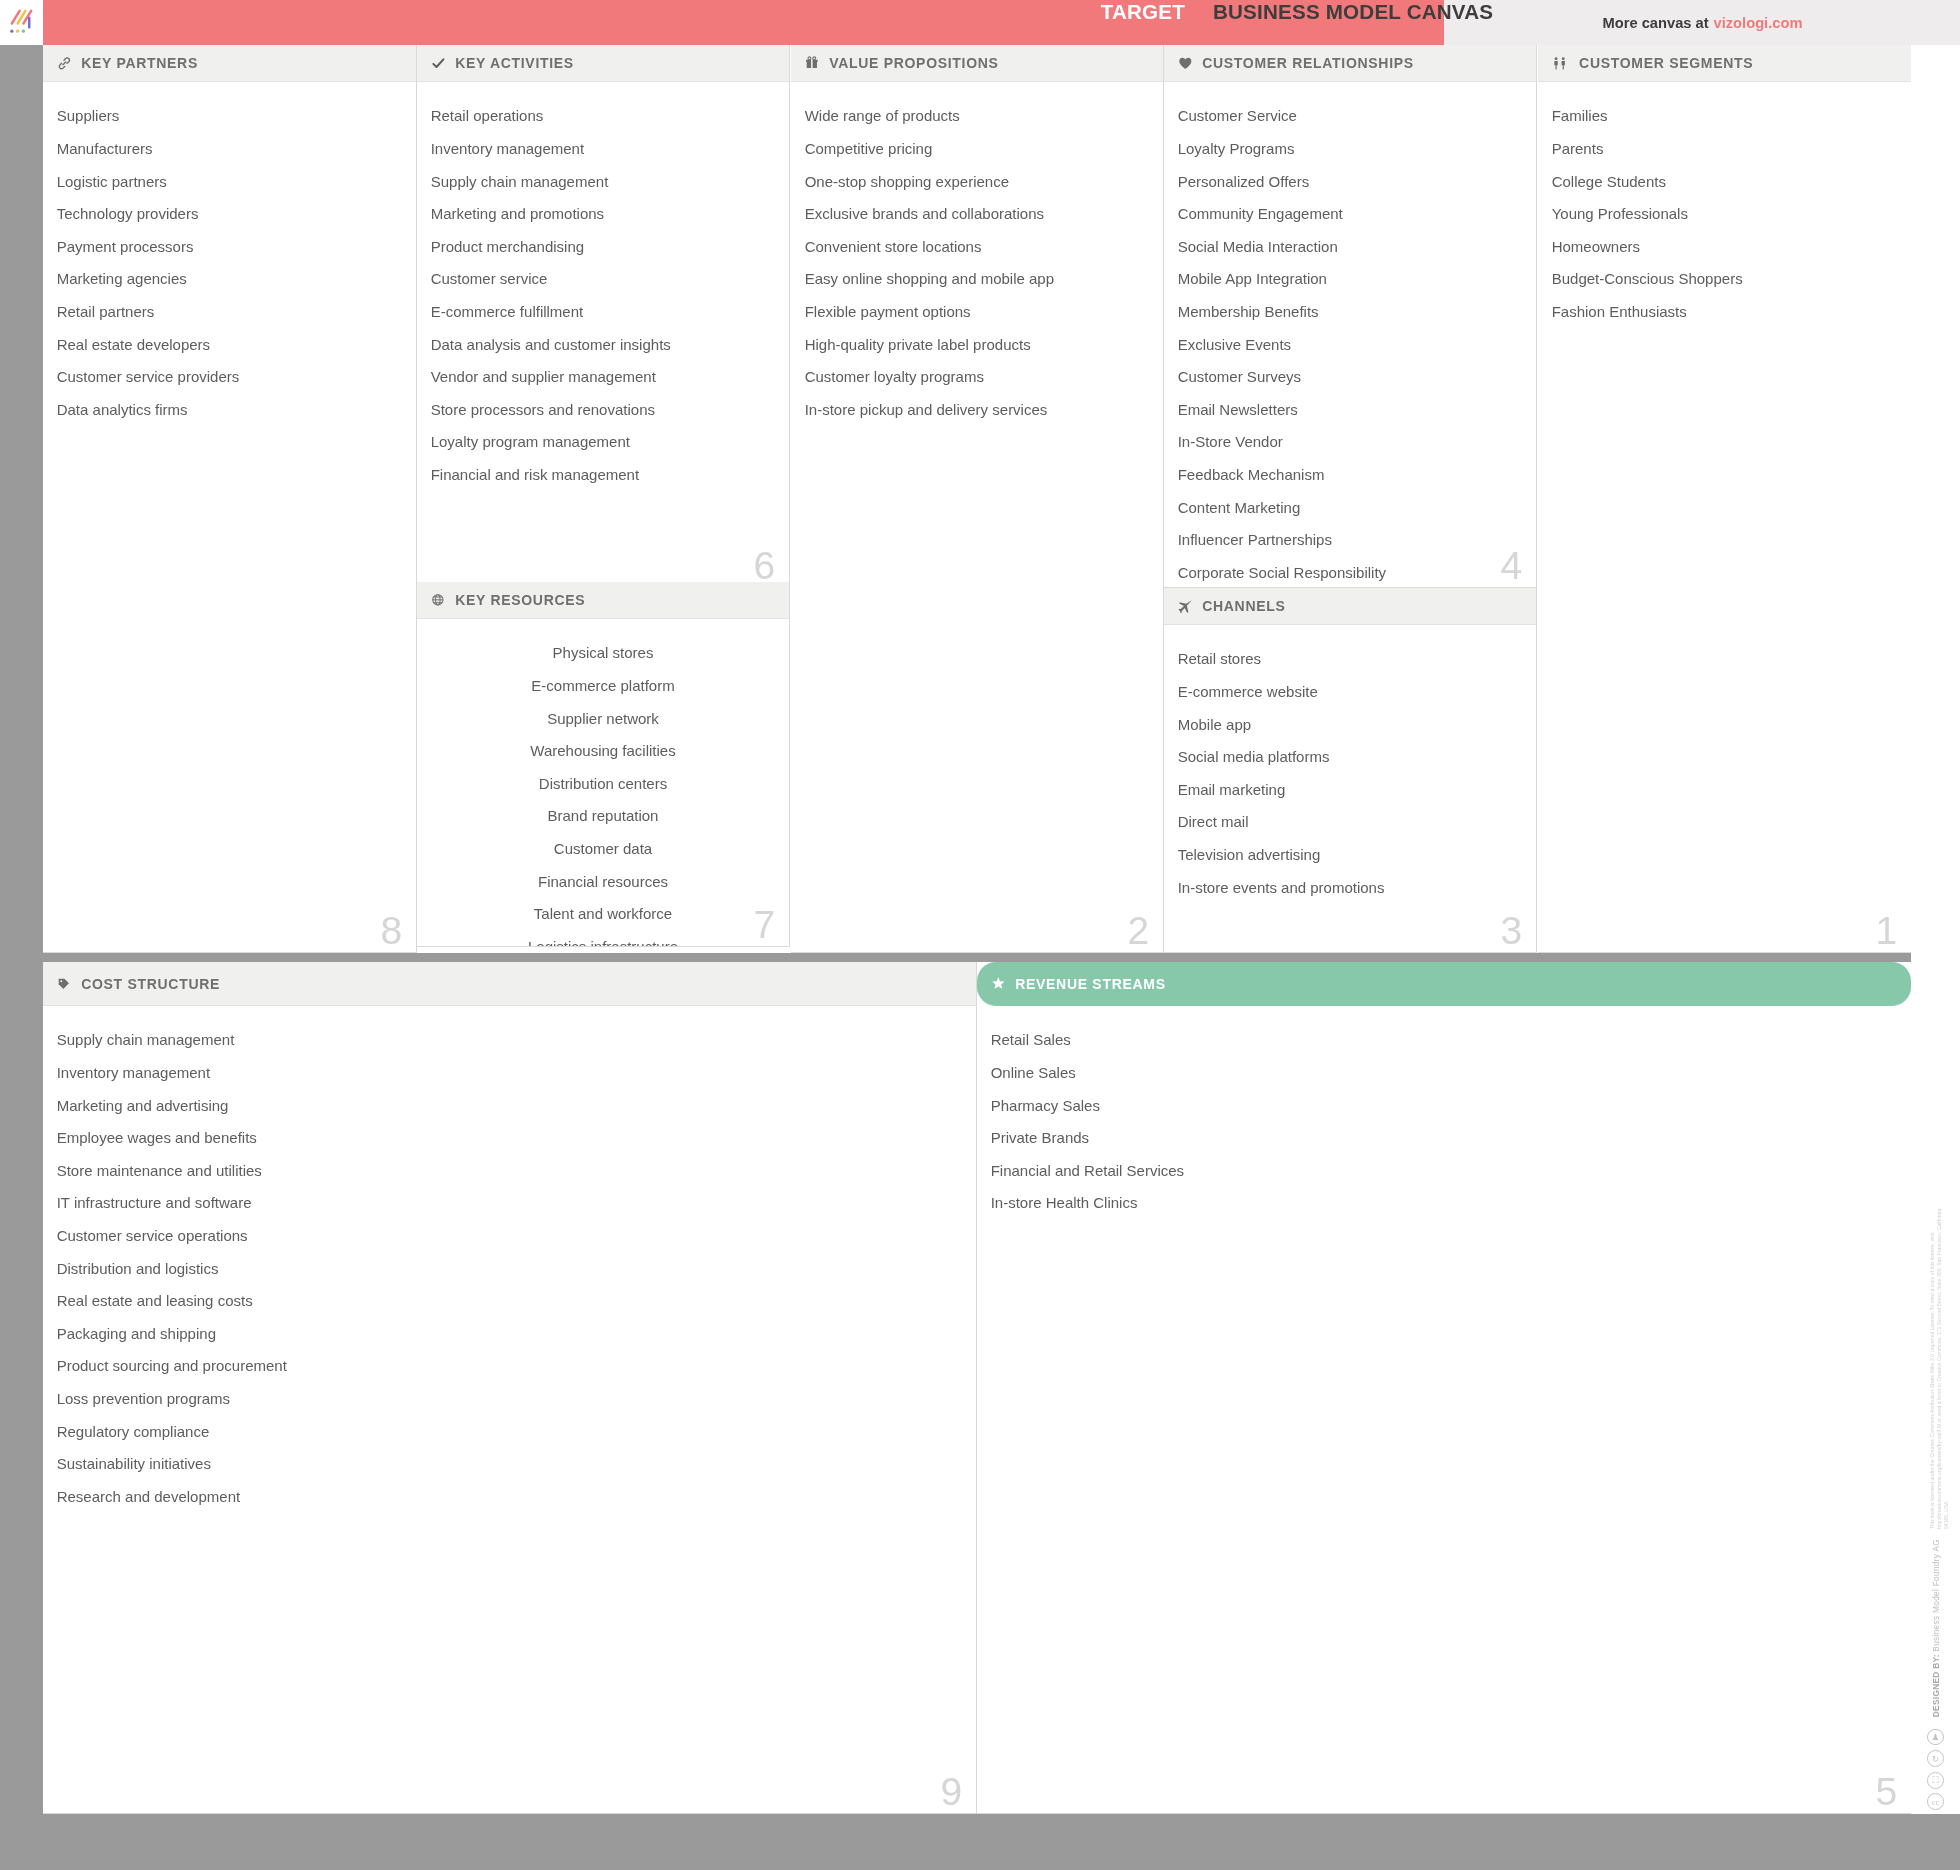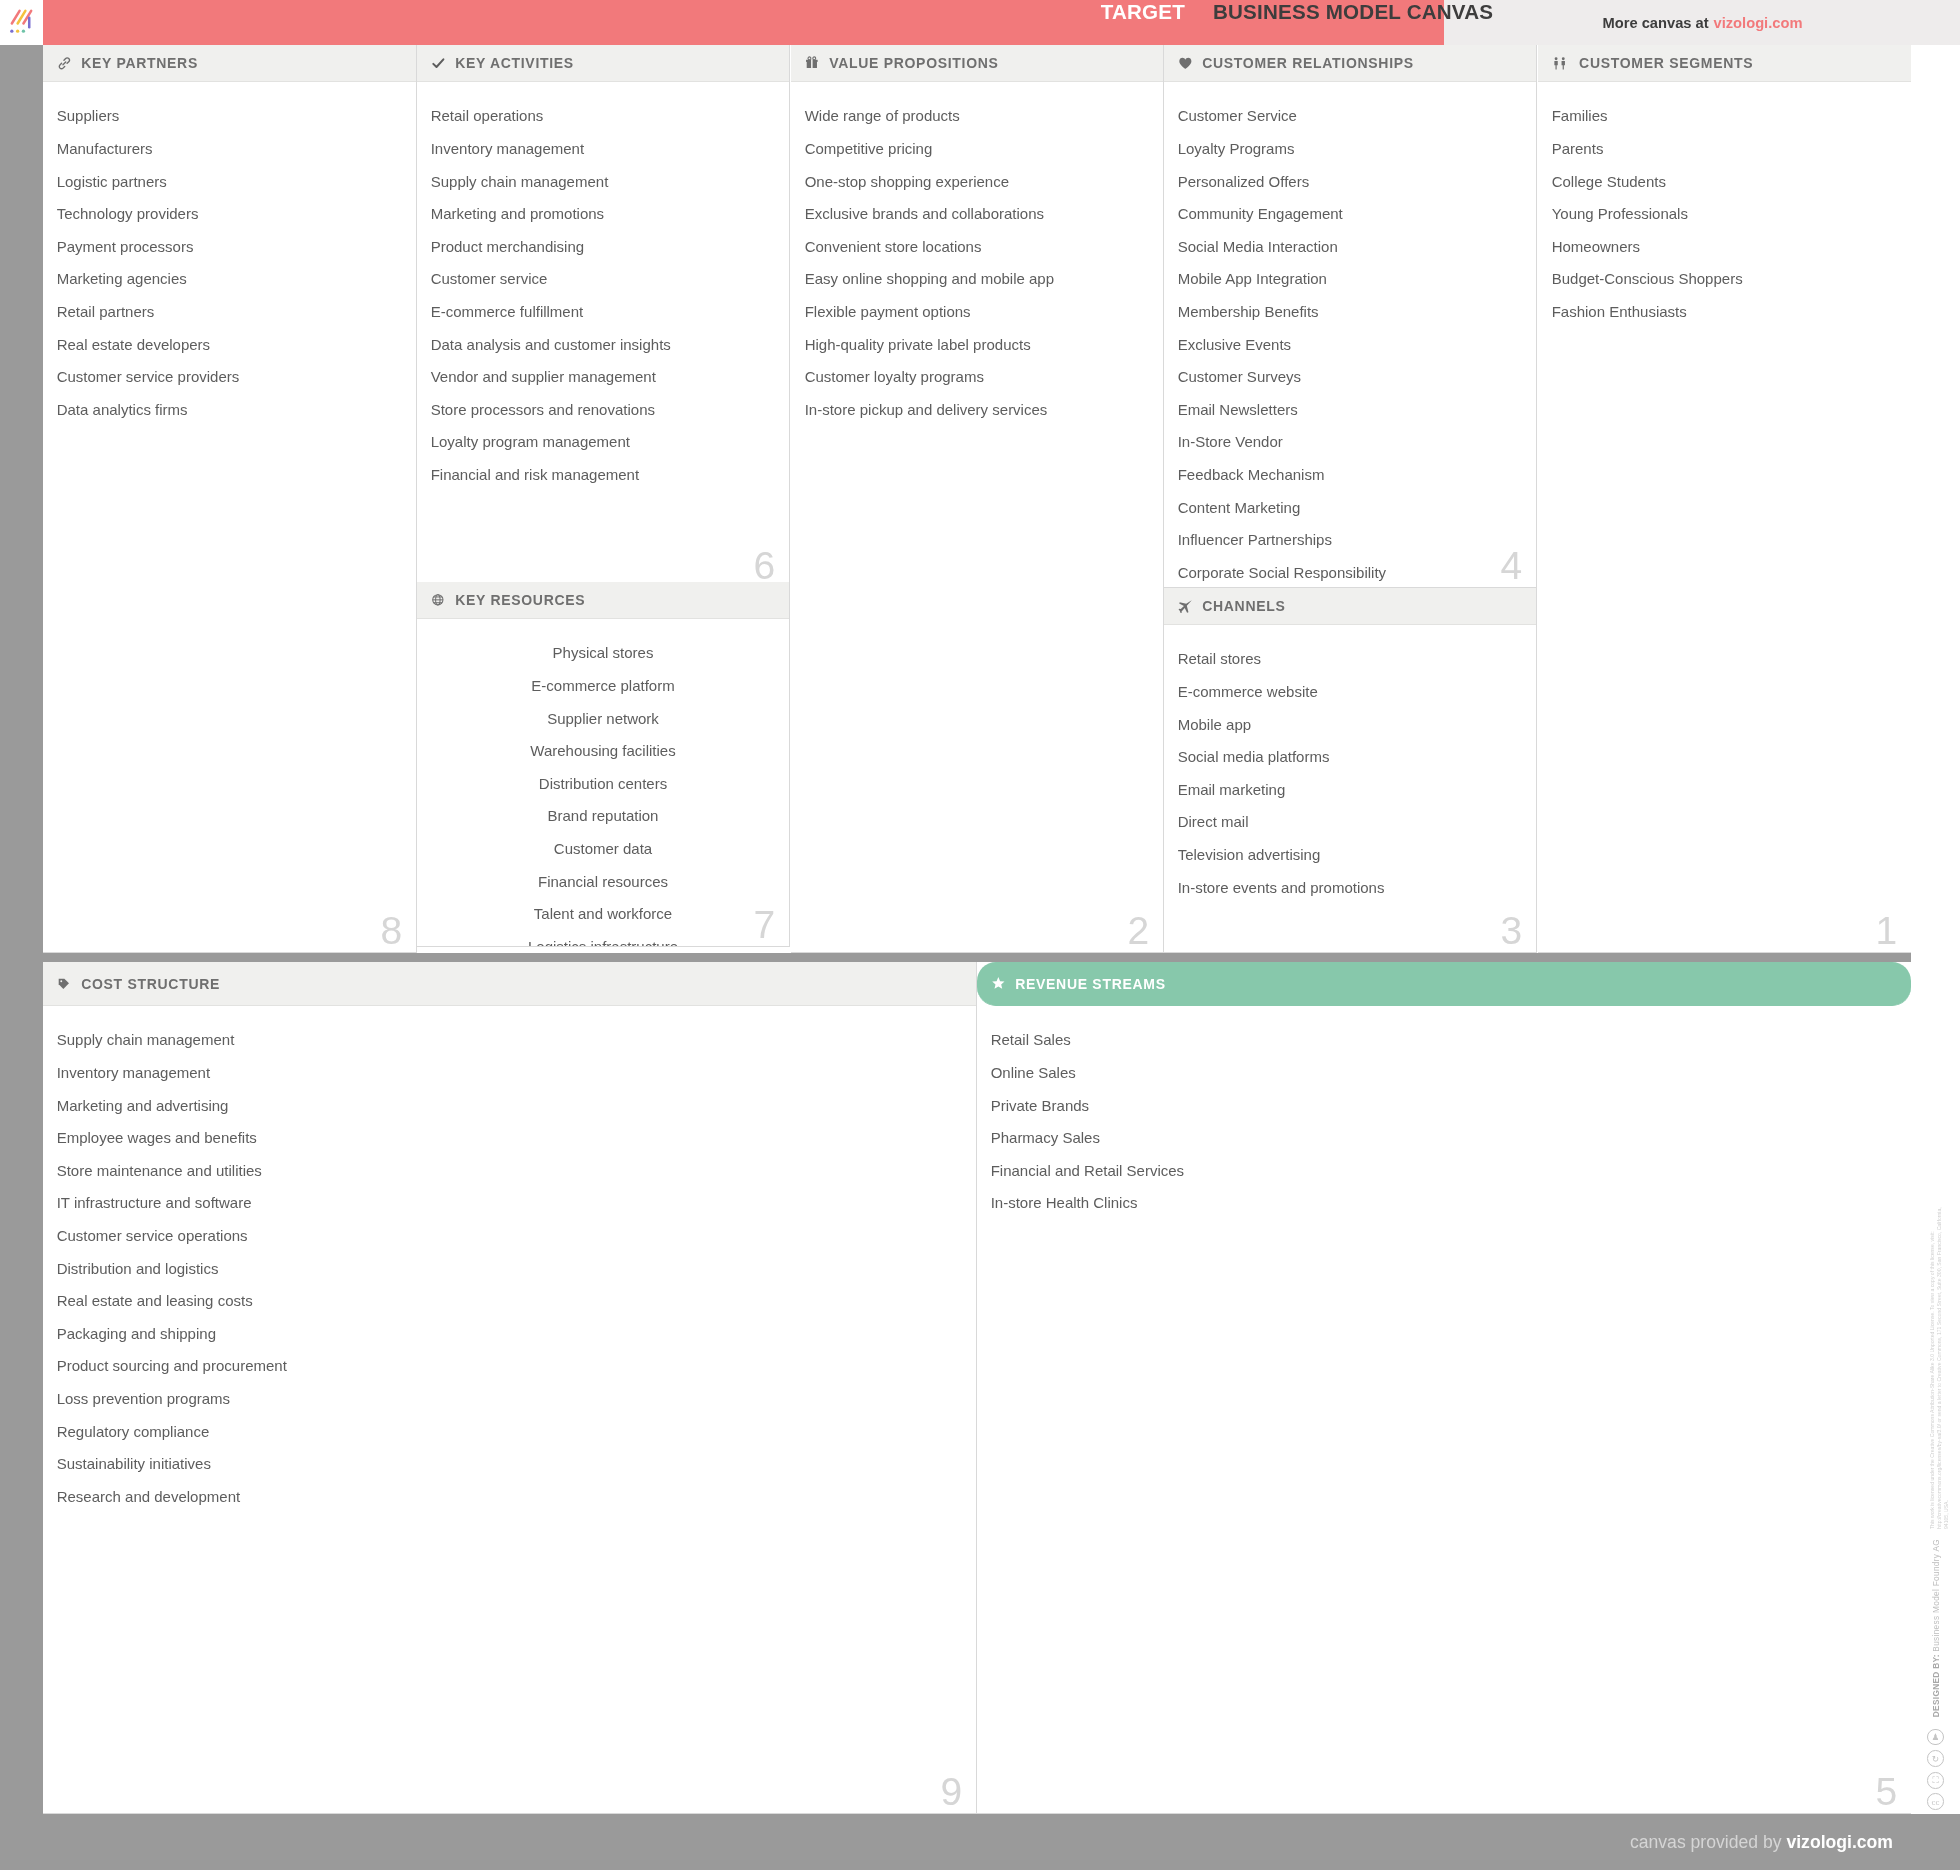--- a/index.html
+++ b/index.html
@@ -485,22 +485,22 @@
         <span class="ico">
           <svg width="14.7" height="14.7" viewBox="0 0 16 16">
               <path d="M8 1.2 L9.9 5.6 L14.7 6 L11.1 9.2 L12.2 13.9 L8 11.4 L3.8 13.9 L4.9 9.2 L1.3 6 L6.1 5.6 Z" fill="#ffffff"></path>
             </svg>
         </span>
         <span class="ttl">REVENUE STREAMS</span>
       </div>
       <div class="block-body">
           <div class="item">Retail Sales</div>
           <div class="item">Online Sales</div>
+          <div class="item">Pharmacy Sales</div>
           <div class="item">Private Brands</div>
-          <div class="item">Pharmacy Sales</div>
           <div class="item">Financial and Retail Services</div>
           <div class="item">In-store Health Clinics</div>
         </div>
       <div class="blocknum">5</div>
     </div>
 
   </div>
 
   <div class="rail">
     <div class="rail-inner">
@@ -510,20 +510,15 @@
       </div>
       <div class="cc-row">
         <span class="cc-badge">♟</span>
         <span class="cc-badge">↻</span>
         <span class="cc-badge">⛶</span>
         <span class="cc-badge">cc</span>
       </div>
     </div>
   </div>
 
-  <div class="footer">
-    <div class="footer-text">
-      <span>canvas provided by </span><b>vizologi.com</b>
-    </div>
-  </div>
 
 </div>
 
 
 </body></html>

